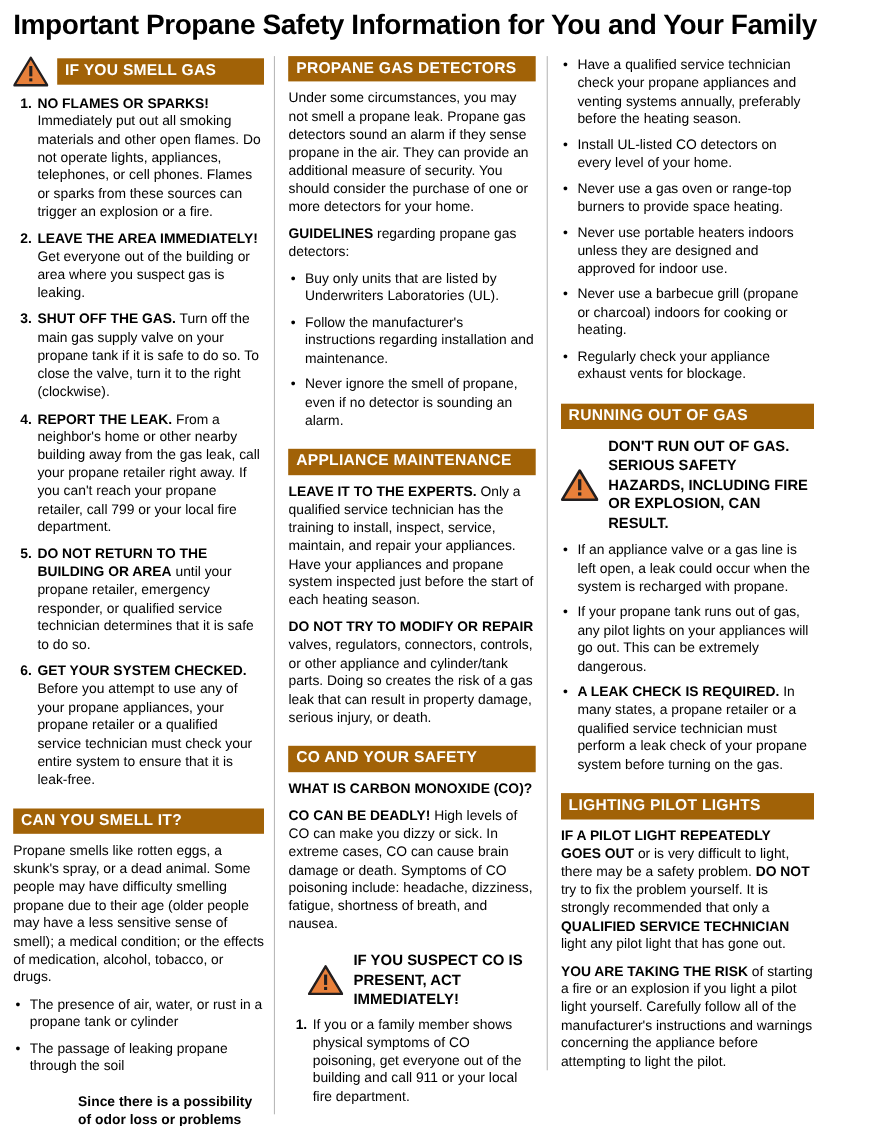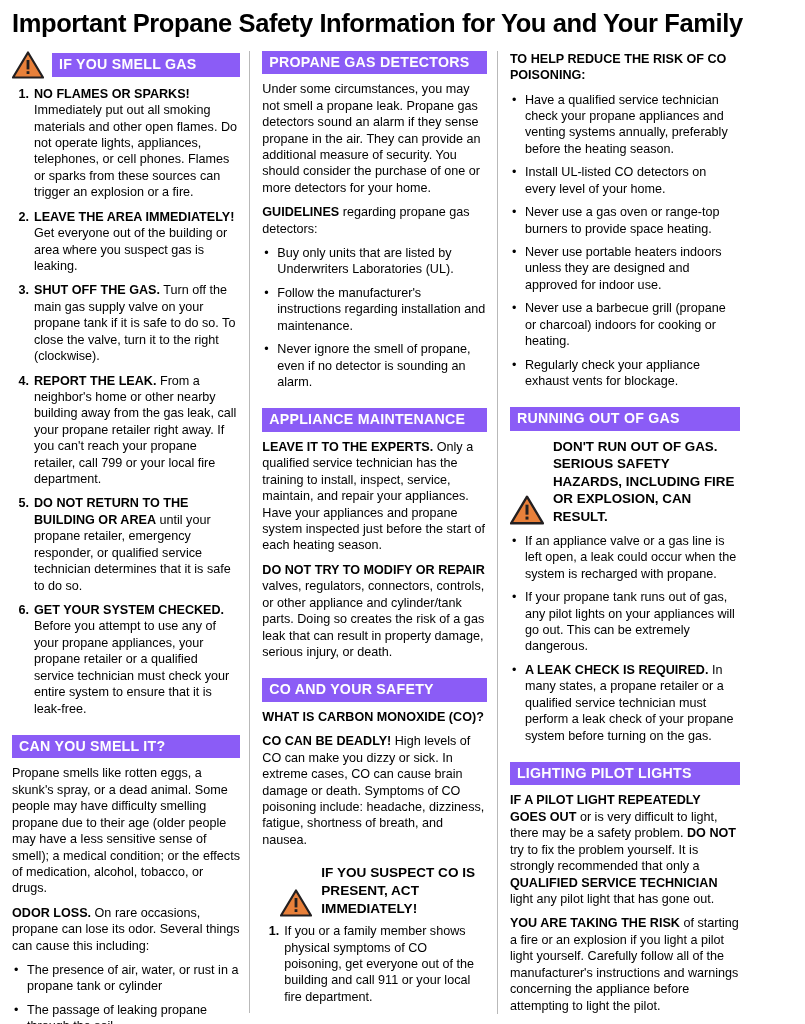--- a/index.html
+++ b/index.html
@@ -60,21 +60,21 @@
   
   .bar-row {
     display: flex;
     align-items: center;
     margin: 0 0 7px 0;
   }
   .bar-row.with-icon .bar {
     flex: 1 1 auto;
   }
   .bar {
-    background: #8b5cf6;
+    background: #a16207;
     color: #ffffff;
     font-size: 14.2px;
     font-weight: bold;
     letter-spacing: 0.25px;
     padding: 3px 7px 4px 7px;
     line-height: 1.16;
     display: block;
   }
   .bar-full { width: 100%; box-sizing: border-box; }
 
@@ -129,21 +129,21 @@
     flex: 0 0 auto;
     width: 13px;
     text-align: left;
     padding-left: 2px;
   }
   ul.bullist .txt { flex: 1 1 auto; }
 
   
   .callout {
     display: flex;
-    align-items: flex-end;
+    align-items: center;
     margin: 16px 0 6px 0;
   }
   .callout .tri { margin-right: 9px; margin-top: 1px; }
   .callout .ctext {
     font-weight: bold;
     font-size: 12.6px;
     line-height: 1.30;
     flex: 1 1 auto;
   }
   .callout.indent { padding-left: 18px; }
@@ -201,21 +201,20 @@
       </ol>
 
       <div class="spacer-sm"></div>
 
       <div class="bar-row">
         <span class="bar bar-full">CAN YOU SMELL IT?</span>
       </div>
 
       <p class="para">Propane smells like rotten eggs, a skunk's spray, or a dead animal. Some people may have difficulty smelling propane due to their age (older people may have a less sensitive sense of smell); a medical condition; or the effects of medication, alcohol, tobacco, or drugs.</p>
 
-      <p class="para"><b>ODOR LOSS.</b><span> On rare occasions, propane can lose its odor. Several things can cause this including:</span></p>
 
       <ul class="bullist">
         <li>
           <span class="dot">•</span>
           <span class="txt">The presence of air, water, or rust in a propane tank or cylinder</span>
         </li>
         <li>
           <span class="dot">•</span>
           <span class="txt">The passage of leaking propane through the soil</span>
         </li>
@@ -296,21 +295,20 @@
           <span class="txt">If you or a family member shows physical symptoms of CO poisoning, get everyone out of the building and call 911 or your local fire department.</span>
         </li>
 
       </ol>
 
     </div>
 
     <div class="col col-3 colbody">
 
 
-      <p class="para lead">TO HELP REDUCE THE RISK OF CO POISONING:</p>
 
       <ul class="bullist">
         <li>
           <span class="dot">•</span>
           <span class="txt">Have a qualified service technician check your propane appliances and venting systems annually, preferably before the heating season.</span>
         </li>
         <li>
           <span class="dot">•</span>
           <span class="txt">Install UL-listed CO detectors on every level of your home.</span>
         </li>

